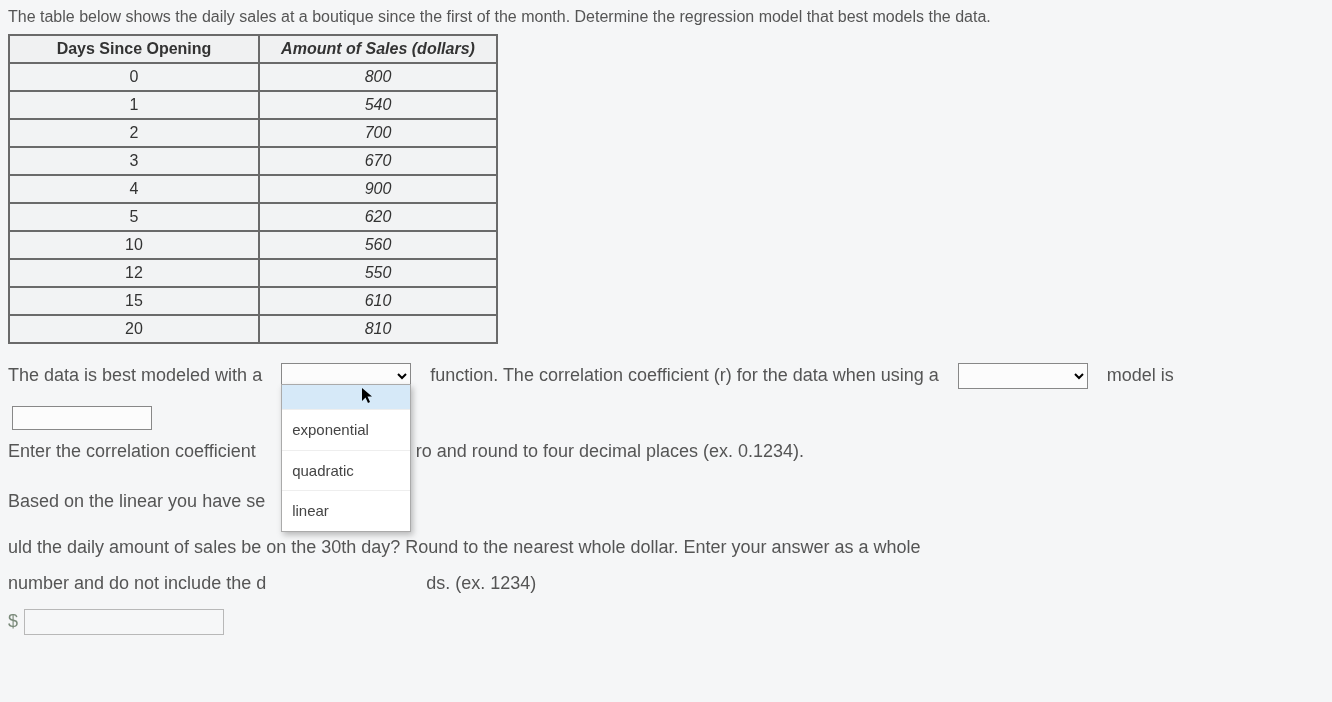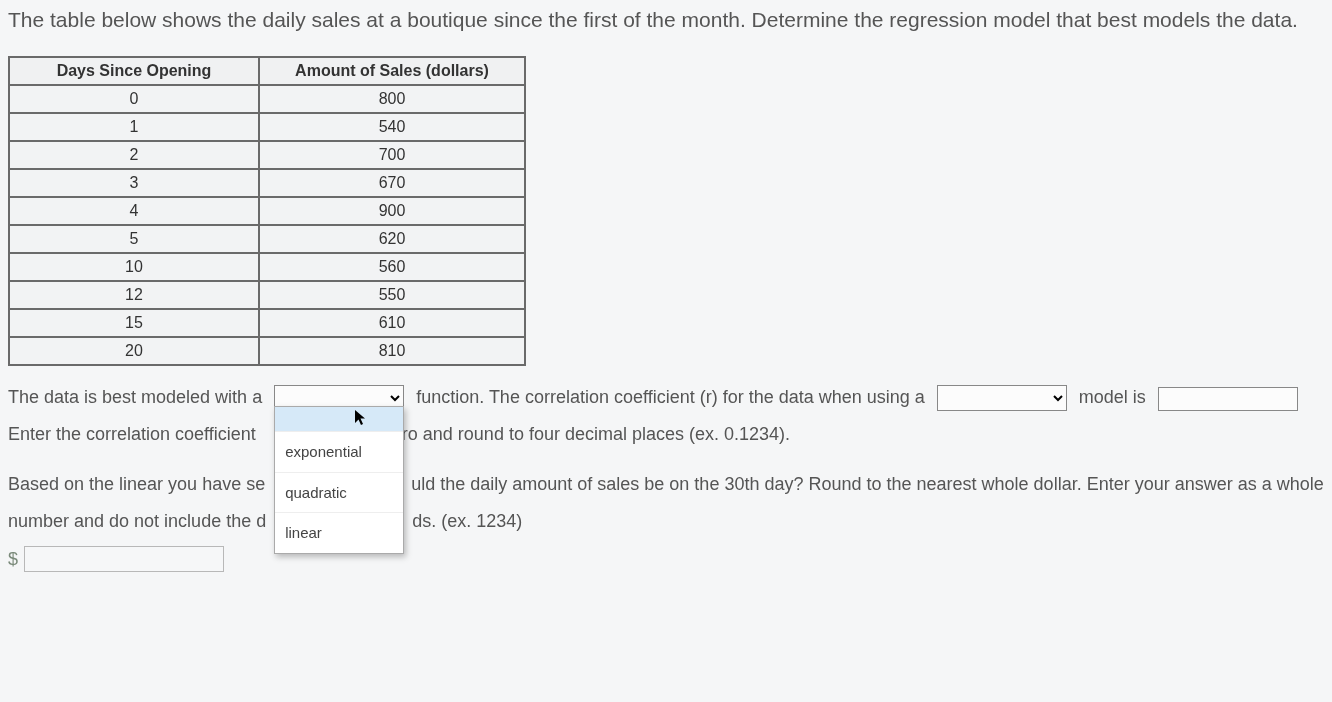--- a/index.html
+++ b/index.html
@@ -9,23 +9,23 @@
     }
     body {
       font-family: Arial, Helvetica, sans-serif;
       background: #f5f6f7;
       padding: 8px;
       color: #4a4a4a;
       font-size: 17px;
       width: 1332px;
     }
     .prompt {
-      margin-bottom: 24px;
+      margin-bottom: 8px;
       color: #555;
-      font-size: 21px;
+      font-size: 16px;
     }
     table {
       border-collapse: collapse;
       margin-bottom: 16px;
       background: #f2f3f4;
     }
     th, td {
       border: 2px solid #6a6a6a;
       text-align: center;
       padding: 4px 16px;
@@ -34,21 +34,22 @@
       margin-left: 40px;
     }
     th {
       font-weight: 700;
       background: #f0f1f2;
     }
     th:first-child, td:first-child {
       width: 250px;
     }
     th:last-child, td:last-child {
-      width: 266px;
+      width: 238px;
+      font-style: italic;
     }
     .paragraph {
       margin: 6px 0;
       color: #555;
       line-height: 1.7;
       font-size: 18px;
     }
     .select-wrap {
       display: inline-block;
       position: relative;
@@ -106,21 +107,21 @@
     .dollar-input {
       width: 200px;
       height: 26px;
       border: 1px solid #b8b8b8;
       background: #f6f7f8;
     }
     .line-wrap {
       display: flex;
       flex-wrap: wrap;
       align-items: baseline;
-      gap: 8px;
+      gap: 15px;
     }
     .cursor {
       position: absolute;
       left: 80px;
       top: 27px;
       font-size: 14px;
       color: #000;
       z-index: 200;
       pointer-events: none;
     }

